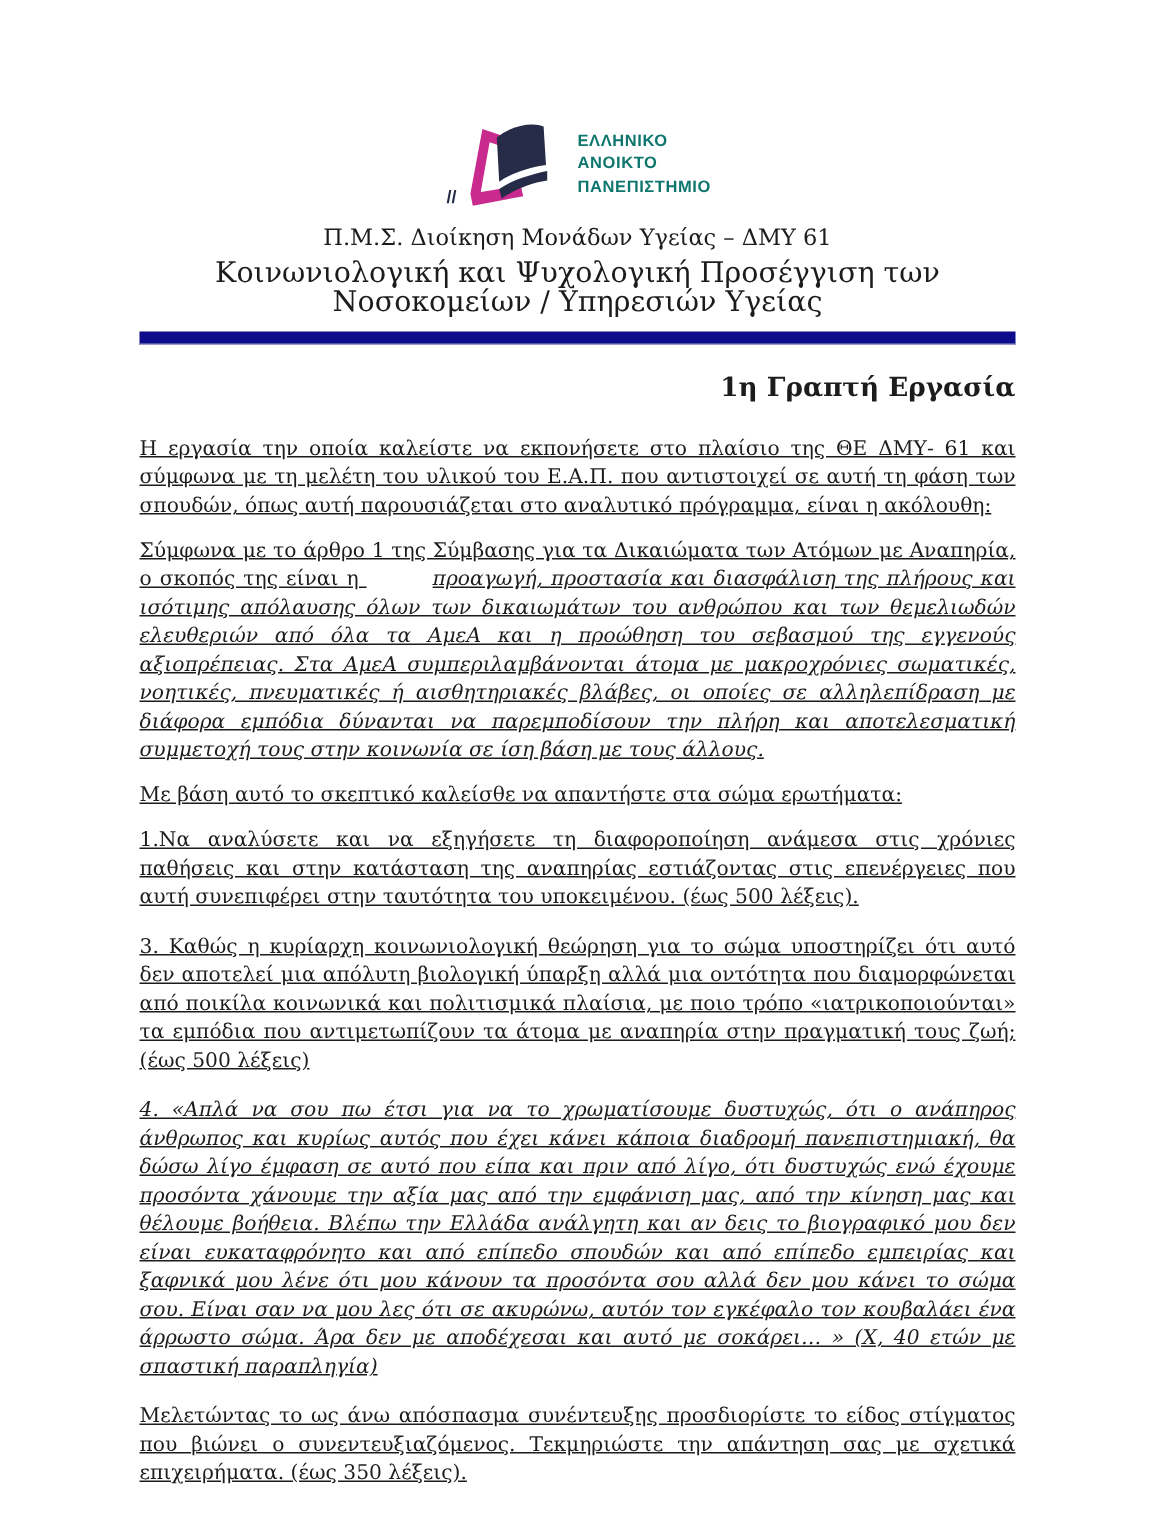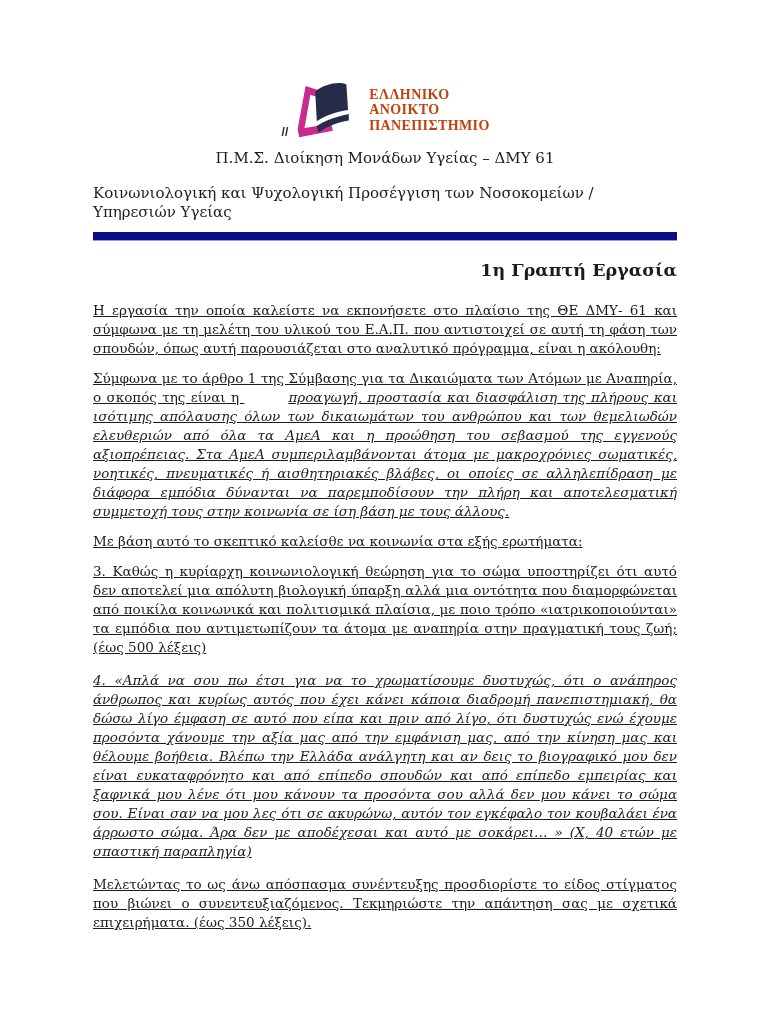--- a/index.html
+++ b/index.html
@@ -8,27 +8,27 @@
     position:relative; width:768px; height:1024px; box-sizing:border-box;
     padding:80px 91px 0 93px;
     background:#ffffff;
     font-family:"DejaVu Serif","Liberation Serif",serif;
     color:#1c1c1c;
   }
   
   .logo-row { display:flex; justify-content:center; align-items:center; gap:9px; margin-bottom:9px; }
   .logo-mark { width:80px; height:60px; flex:0 0 auto; }
   .logo-text {
-    font-family:Liberation Serif, serif;
-    font-weight:700; color:#c2410c; font-size:14px; line-height:15.5px;
+    font-family:Liberation Sans, sans-serif;
+    font-weight:700; color:#0f766e; font-size:11px; line-height:15.5px;
     letter-spacing:0.4px; white-space:nowrap;
   }
   
   .hdr-program { text-align:center; font-weight:normal; font-size:15px; line-height:19px; }
-  .hdr-course  { font-size:15px; line-height:19px; margin-top:16px; }
+  .hdr-course  { text-align:center; font-size:19px; line-height:19px; margin-top:5px; }
   .divider { height:8px; background:#0d0d8c; margin-top:10px; border-bottom:1px solid #9a9ac4; }
   
   .title { text-align:right; font-size:17.5px; font-weight:bold; margin:19px 0 21px; }
   p.para { font-size:13.5px; line-height:19px; text-align:justify; margin:0 0 11px;text-decoration:underline; }
   p.left { text-align:left; }
   .ital { font-style:italic;margin-left:44px; }
   p.q { margin-bottom:14px; }
 </style>
 </head>
 <body>
@@ -56,20 +56,21 @@
   <div class="hdr-program">Π.Μ.Σ. Διοίκηση Μονάδων Υγείας – ΔΜΥ 61</div>
   <div class="hdr-course">Κοινωνιολογική και Ψυχολογική Προσέγγιση των Νοσοκομείων / Υπηρεσιών Υγείας</div>
   <div class="divider"></div>
 
   <h1 class="title">1η Γραπτή Εργασία</h1>
 
   <p class="para">Η εργασία την οποία καλείστε να εκπονήσετε στο πλαίσιο της ΘΕ ΔΜΥ- 61 και σύμφωνα με τη μελέτη του υλικού του Ε.Α.Π. που αντιστοιχεί σε αυτή τη φάση των σπουδών, όπως αυτή παρουσιάζεται στο αναλυτικό πρόγραμμα, είναι η ακόλουθη:</p>
 
   <p class="para"><span>Σύμφωνα με το άρθρο 1 της Σύμβασης για τα Δικαιώματα των Ατόμων με Αναπηρία, ο σκοπός της είναι η </span><span class="ital">προαγωγή, προστασία και διασφάλιση της πλήρους και ισότιμης απόλαυσης όλων των δικαιωμάτων του ανθρώπου και των θεμελιωδών ελευθεριών από όλα τα ΑμεΑ και η προώθηση του σεβασμού της εγγενούς αξιοπρέπειας. Στα ΑμεΑ συμπεριλαμβάνονται άτομα με μακροχρόνιες σωματικές, νοητικές, πνευματικές ή αισθητηριακές βλάβες, οι οποίες σε αλληλεπίδραση με διάφορα εμπόδια δύνανται να παρεμποδίσουν την πλήρη και αποτελεσματική συμμετοχή τους στην κοινωνία σε ίση βάση με τους άλλους.</span></p>
 
-  <p class="para left">Με βάση αυτό το σκεπτικό καλείσθε να κοινωνία στα εξής ερωτήματα:</p>
+  <p class="para left">Με βάση αυτό το σκεπτικό καλείσθε να απαντήστε στα σώμα ερωτήματα:</p>
 
+  <p class="para q">1.Να αναλύσετε και να εξηγήσετε τη διαφοροποίηση ανάμεσα στις χρόνιες παθήσεις και στην κατάσταση της αναπηρίας εστιάζοντας στις επενέργειες που αυτή συνεπιφέρει στην ταυτότητα του υποκειμένου. (έως 500 λέξεις).</p>
   <p class="para q">3. Καθώς η κυρίαρχη κοινωνιολογική θεώρηση για το σώμα υποστηρίζει ότι αυτό δεν αποτελεί μια απόλυτη βιολογική ύπαρξη αλλά μια οντότητα που διαμορφώνεται από ποικίλα κοινωνικά και πολιτισμικά πλαίσια, με ποιο τρόπο «ιατρικοποιούνται» τα εμπόδια που αντιμετωπίζουν τα άτομα με αναπηρία στην πραγματική τους ζωή; (έως 500 λέξεις)</p>
   <p class="para q ital">4. «Απλά να σου πω έτσι για να το χρωματίσουμε δυστυχώς, ότι ο ανάπηρος άνθρωπος και κυρίως αυτός που έχει κάνει κάποια διαδρομή πανεπιστημιακή, θα δώσω λίγο έμφαση σε αυτό που είπα και πριν από λίγο, ότι δυστυχώς ενώ έχουμε προσόντα χάνουμε την αξία μας από την εμφάνιση μας, από την κίνηση μας και θέλουμε βοήθεια. Βλέπω την Ελλάδα ανάλγητη και αν δεις το βιογραφικό μου δεν είναι ευκαταφρόνητο και από επίπεδο σπουδών και από επίπεδο εμπειρίας και ξαφνικά μου λένε ότι μου κάνουν τα προσόντα σου αλλά δεν μου κάνει το σώμα σου. Είναι σαν να μου λες ότι σε ακυρώνω, αυτόν τον εγκέφαλο τον κουβαλάει ένα άρρωστο σώμα. Άρα δεν με αποδέχεσαι και αυτό με σοκάρει… » (Χ, 40 ετών με σπαστική παραπληγία)</p>
 
   <p class="para">Μελετώντας το ως άνω απόσπασμα συνέντευξης προσδιορίστε το είδος στίγματος που βιώνει ο συνεντευξιαζόμενος. Τεκμηριώστε την απάντηση σας με σχετικά επιχειρήματα. (έως 350 λέξεις).</p>
 
 </div>
 
 </body></html>

